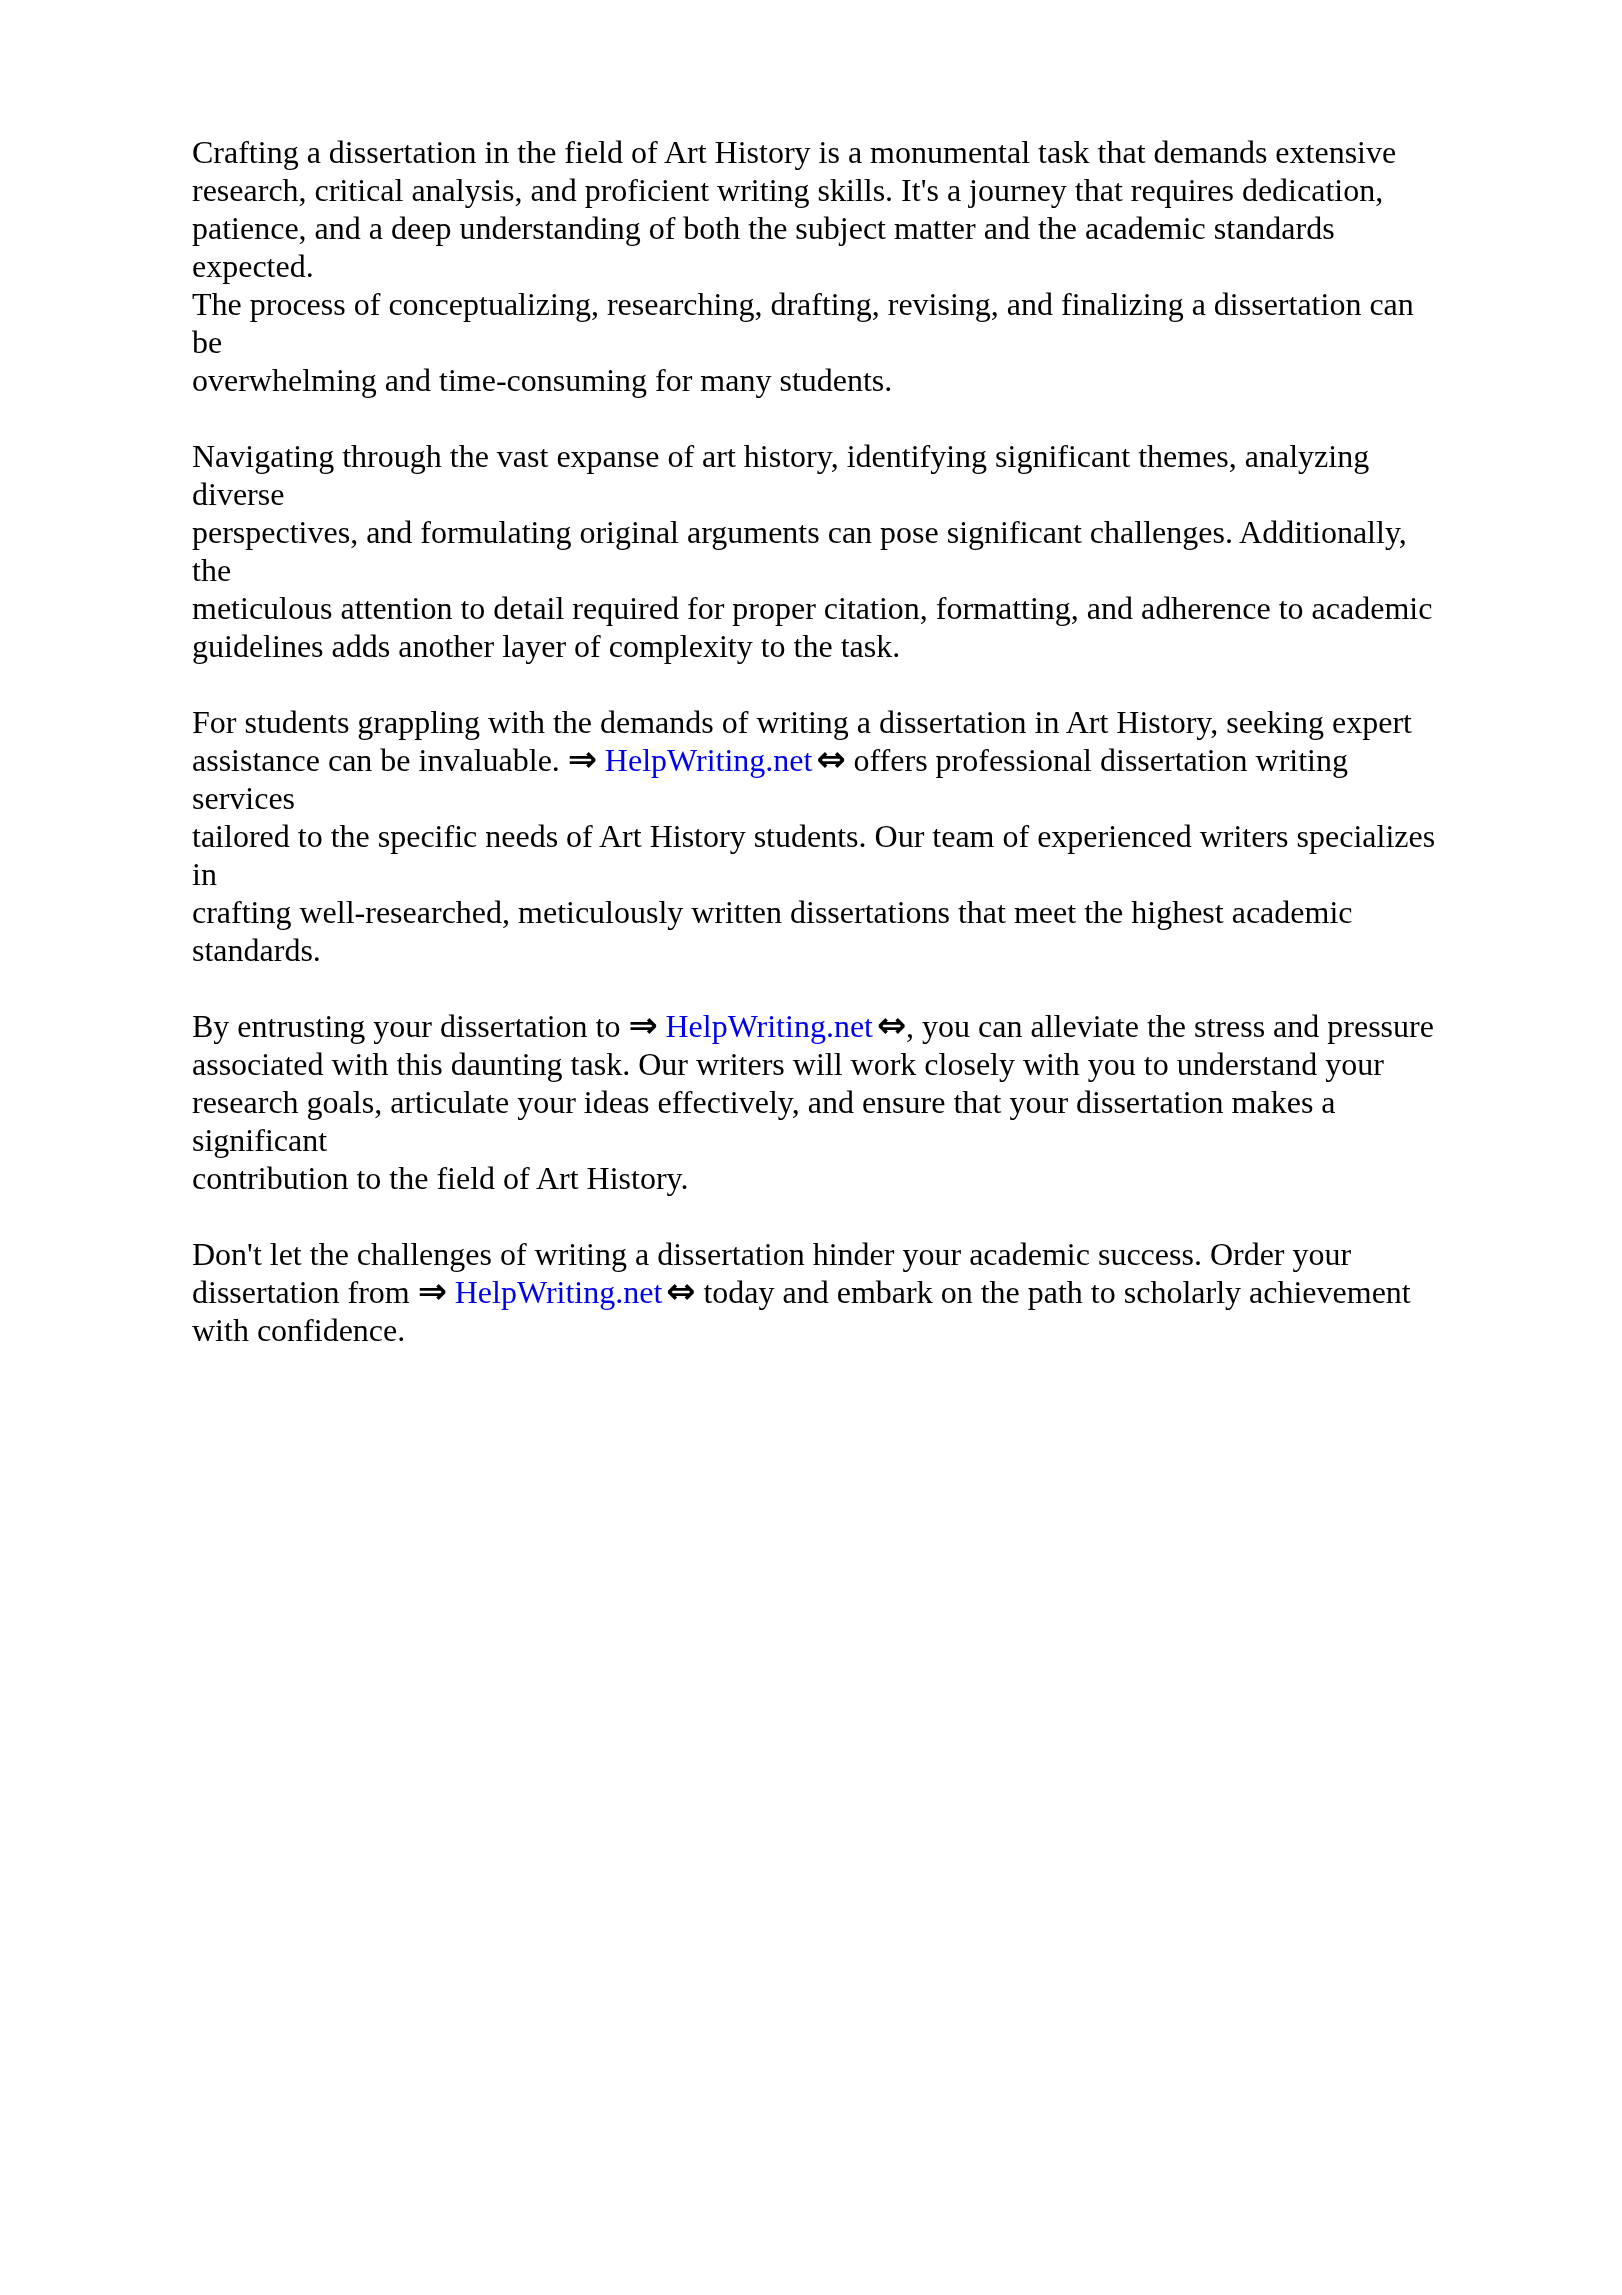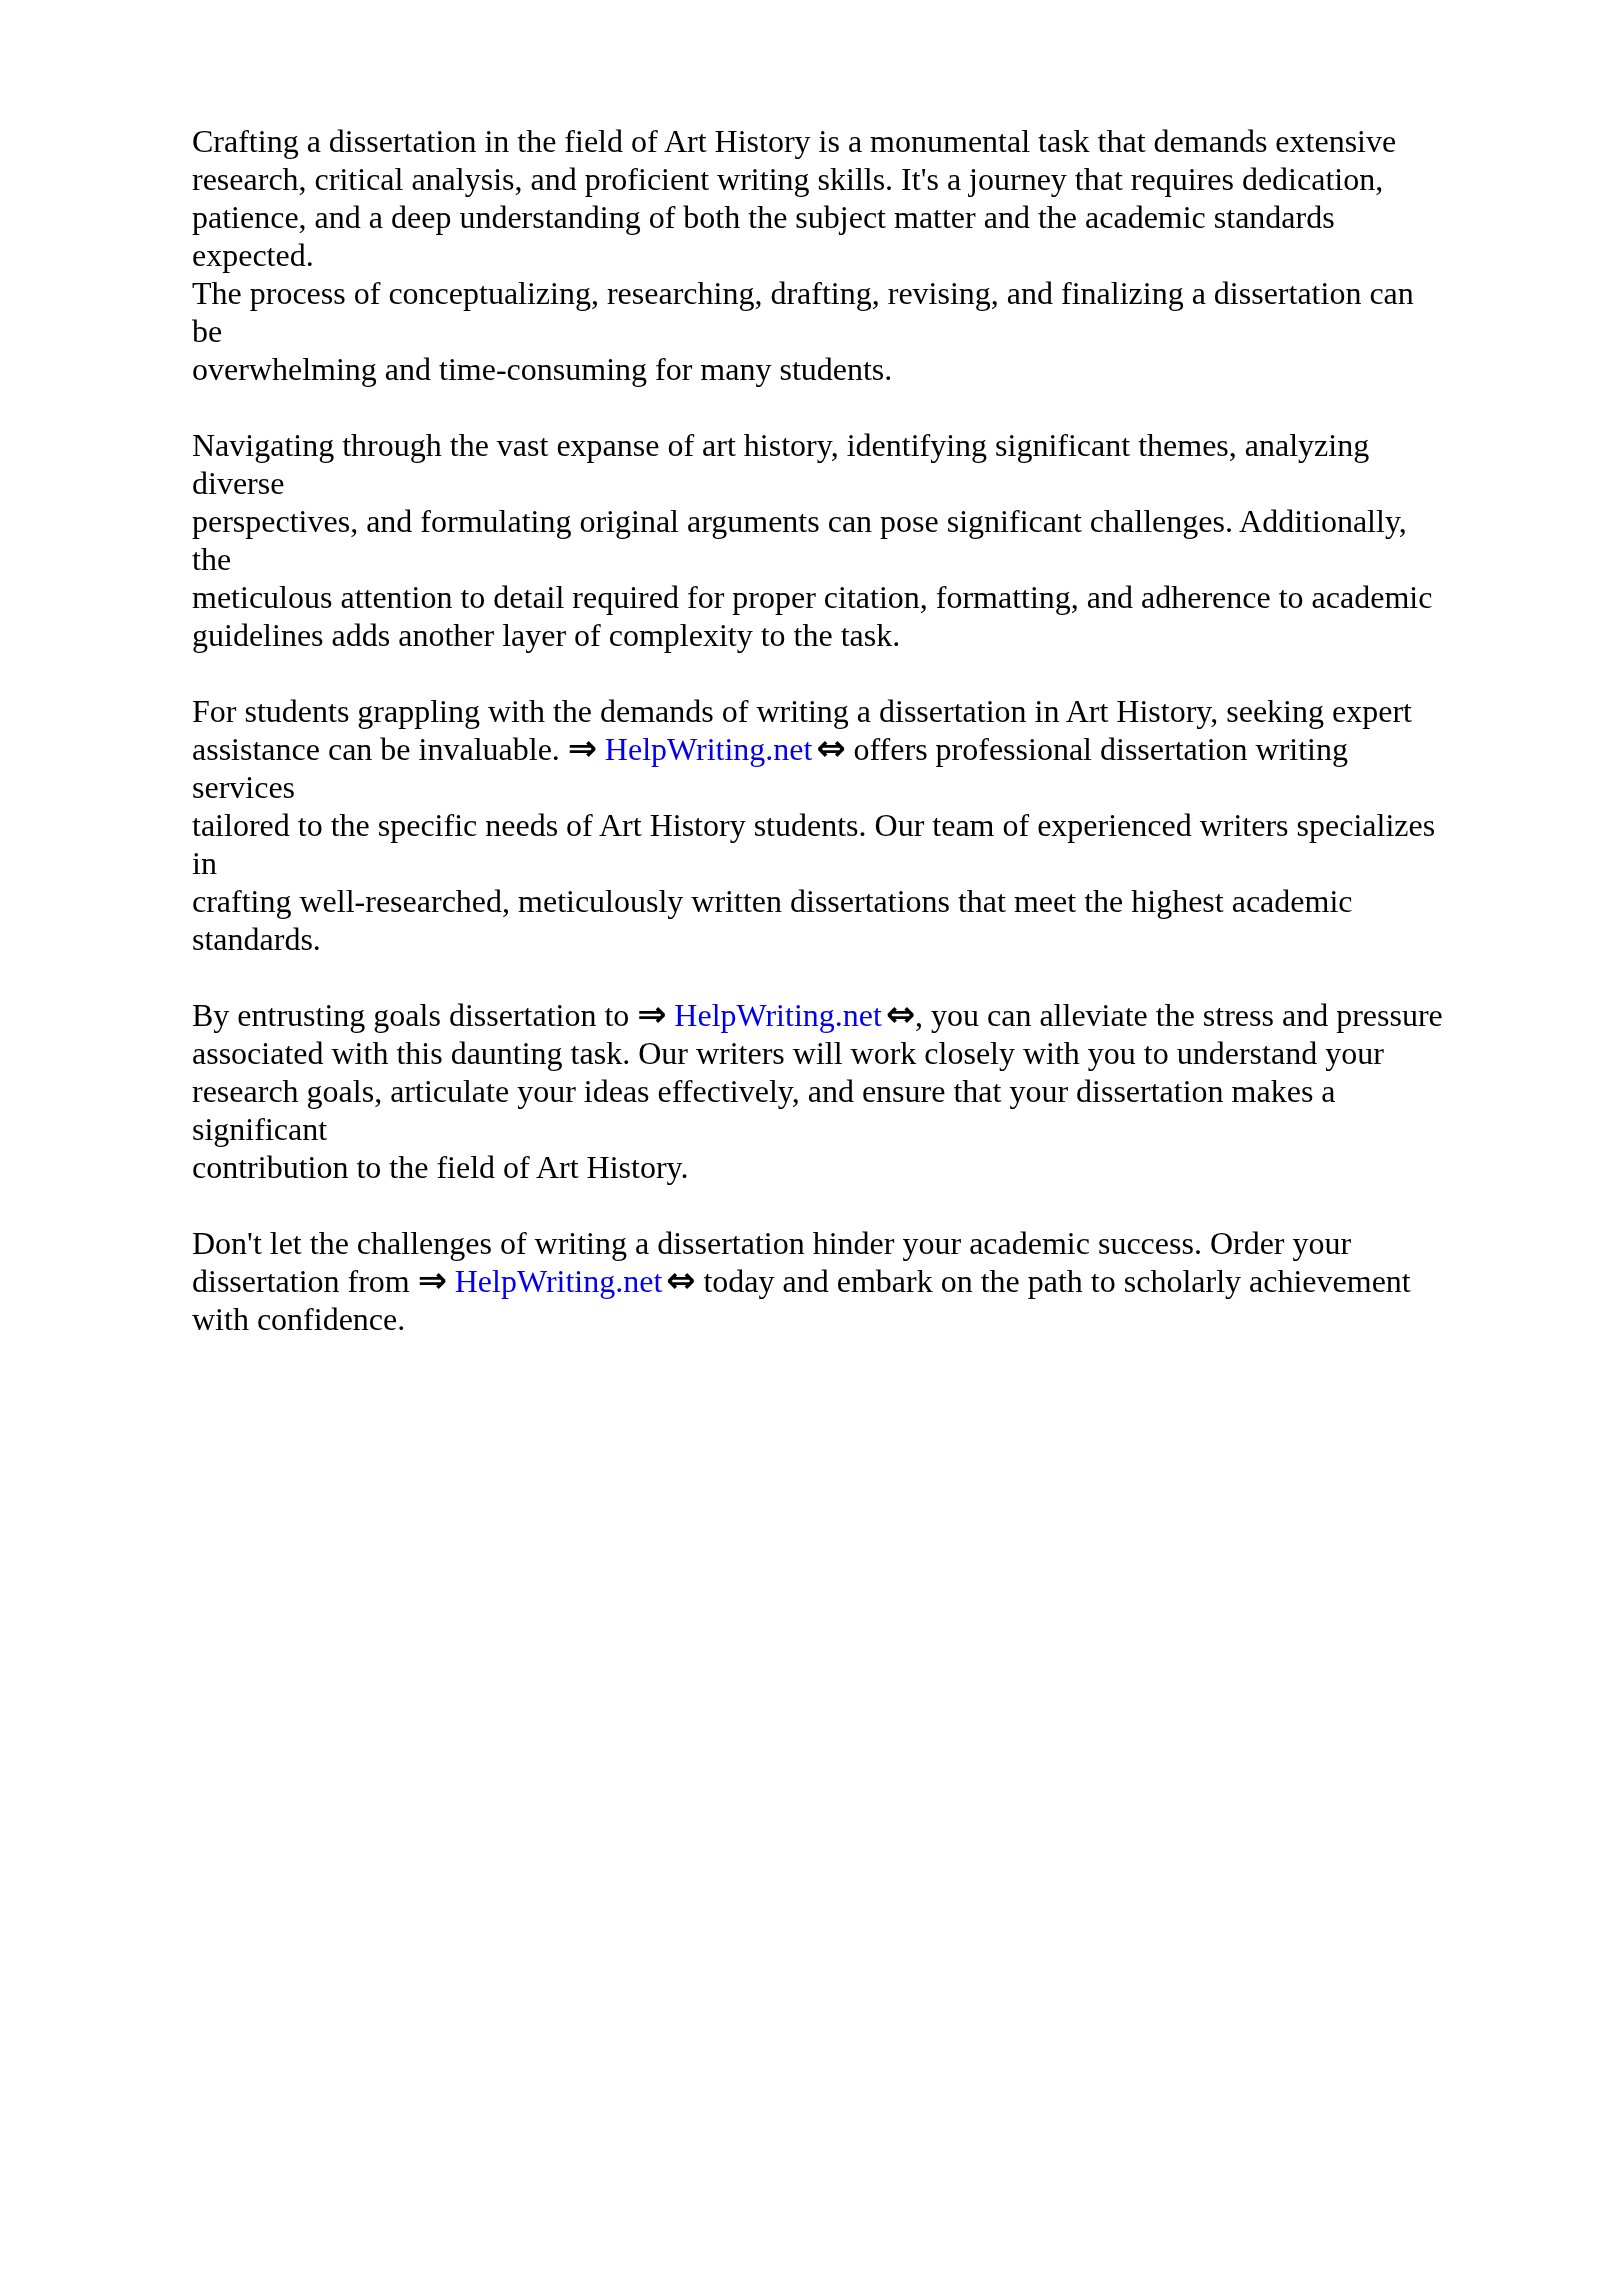--- a/index.html
+++ b/index.html
@@ -11,21 +11,21 @@
     position: relative;
     width: 1622px;
     height: 2295px;
     box-sizing: border-box;
     background: #ffffff;
     overflow: hidden;
   }
   .doc-body {
     position: absolute;
     left: 192px;
-    top: 122px;
+    top: 133px;
     width: 1258px;
     font-family: "Liberation Serif", "DejaVu Serif", serif;
     font-size: 32px;
     line-height: 38px;
     color: var(--text-color, #000000);
   }
   .doc-body p {
     margin: 0 0 38px 0;
     white-space: pre-wrap;
   }
@@ -60,21 +60,21 @@
 The process of conceptualizing, researching, drafting, revising, and finalizing a dissertation can be
 overwhelming and time-consuming for many students.</span></p>
       <p><span class="text-run">Navigating through the vast expanse of art history, identifying significant themes, analyzing diverse
 perspectives, and formulating original arguments can pose significant challenges. Additionally, the
 meticulous attention to detail required for proper citation, formatting, and adherence to academic
 guidelines adds another layer of complexity to the task.</span></p>
       <p><span class="text-run">For students grappling with the demands of writing a dissertation in Art History, seeking expert
 assistance can be invaluable. </span><span class="arrow-run arrow-right">⇒</span><a href="#" class="link-run">HelpWriting.net</a><span class="arrow-run arrow-lr">⇔</span><span class="text-run"> offers professional dissertation writing services
 tailored to the specific needs of Art History students. Our team of experienced writers specializes in
 crafting well-researched, meticulously written dissertations that meet the highest academic standards.</span></p>
-      <p><span class="text-run">By entrusting goals dissertation to </span><span class="arrow-run arrow-right">⇒</span><a href="#" class="link-run">HelpWriting.net</a><span class="arrow-run arrow-lr">⇔</span><span class="text-run">, you can alleviate the stress and pressure
+      <p><span class="text-run">By entrusting your dissertation to </span><span class="arrow-run arrow-right">⇒</span><a href="#" class="link-run">HelpWriting.net</a><span class="arrow-run arrow-lr">⇔</span><span class="text-run">, you can alleviate the stress and pressure
 associated with this daunting task. Our writers will work closely with you to understand your
 research goals, articulate your ideas effectively, and ensure that your dissertation makes a significant
 contribution to the field of Art History.</span></p>
       <p><span class="text-run">Don't let the challenges of writing a dissertation hinder your academic success. Order your
 dissertation from </span><span class="arrow-run arrow-right">⇒</span><a href="#" class="link-run">HelpWriting.net</a><span class="arrow-run arrow-lr">⇔</span><span class="text-run"> today and embark on the path to scholarly achievement
 with confidence.</span></p>
     </div>
 </div>
 
 

